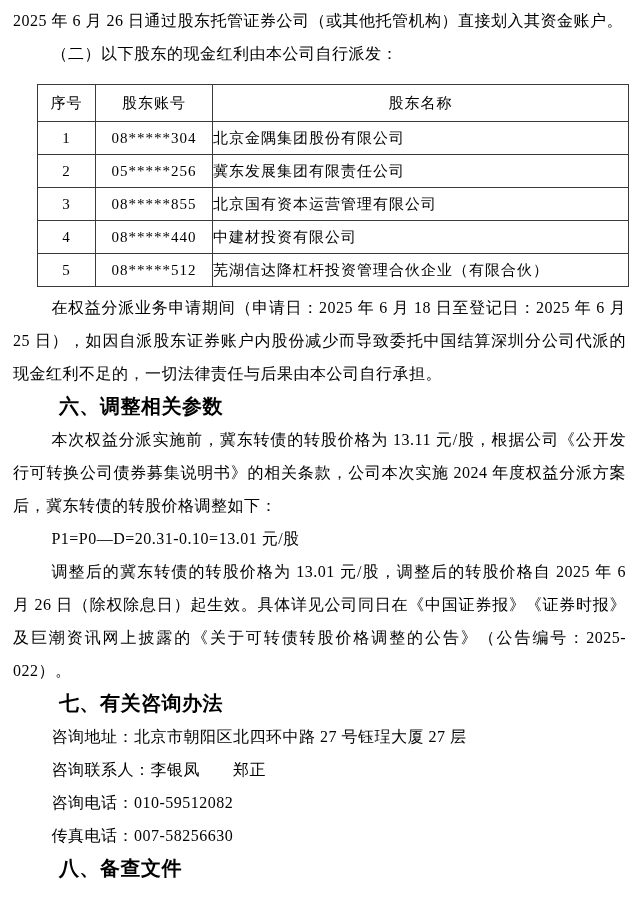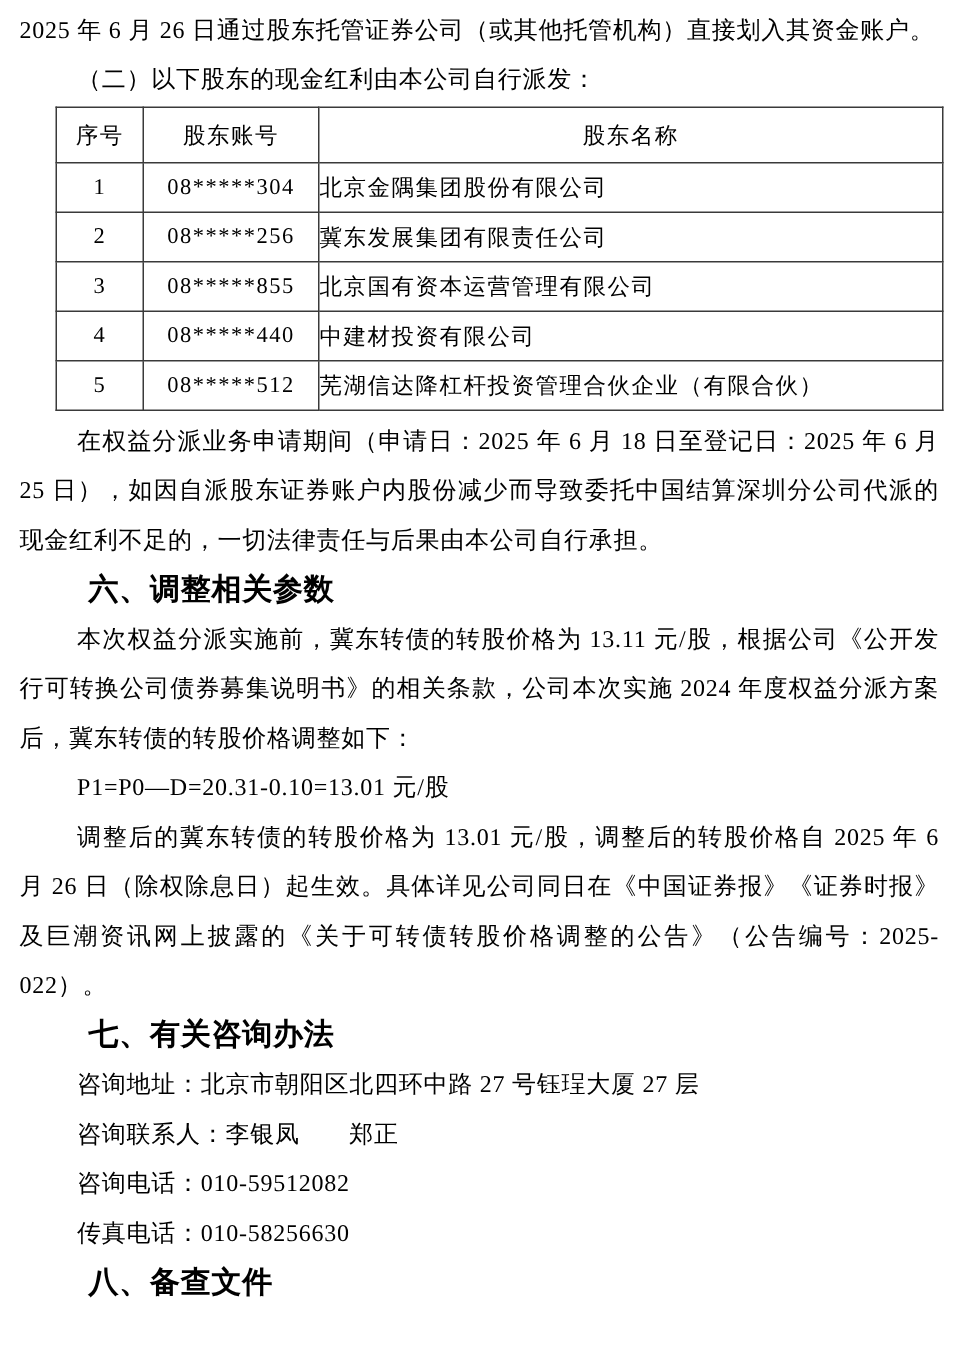--- a/index.html
+++ b/index.html
@@ -35,21 +35,21 @@
     margin: 0;
     font-size: 20px;
     line-height: 33px;
     font-weight: bold;
     font-family: "Liberation Sans", "DejaVu Sans", sans-serif;
     text-indent: 2.3em;
     letter-spacing: 0.5px;
   }
   table.sh-table {
     border-collapse: collapse;
-    margin: 1px 0 4px 24px;
+    margin: 14px 0 4px 24px;
     width: 591px;
     table-layout: fixed;
   }
   table.sh-table th,
   table.sh-table td {
     border: 1px solid #3a3a3a;
     font-size: 15px;
     font-weight: normal;
     padding: 0;
     letter-spacing: 1px;
@@ -92,21 +92,21 @@
       </tr>
     </thead>
     <tbody>
       <tr>
         <td>1</td>
         <td>08*****304</td>
         <td class="name-cell">北京金隅集团股份有限公司</td>
       </tr>
       <tr>
         <td>2</td>
-        <td>08*****256</td>
+        <td>05*****256</td>
         <td class="name-cell">冀东发展集团有限责任公司</td>
       </tr>
       <tr>
         <td>3</td>
         <td>08*****855</td>
         <td class="name-cell">北京国有资本运营管理有限公司</td>
       </tr>
       <tr>
         <td>4</td>
         <td>08*****440</td>
@@ -131,17 +131,17 @@
   <p class="para indent">调整后的冀东转债的转股价格为 13.01 元/股，调整后的转股价格自 2025 年 6 月 26 日（除权除息日）起生效。具体详见公司同日在《中国证券报》《证券时报》及巨潮资讯网上披露的《关于可转债转股价格调整的公告》（公告编号：2025-022）。</p>
 
   <h3 class="heading">七、有关咨询办法</h3>
 
   <p class="para indent">咨询地址：北京市朝阳区北四环中路 27 号钰珵大厦 27 层</p>
 
   <p class="para indent">咨询联系人：李银凤　　郑正</p>
 
   <p class="para indent">咨询电话：010-59512082</p>
 
-  <p class="para indent">传真电话：010-58256630</p>
+  <p class="para indent">传真电话：007-58256630</p>
 
   <h3 class="heading">八、备查文件</h3>
 
 </div>
 
 </body></html>

